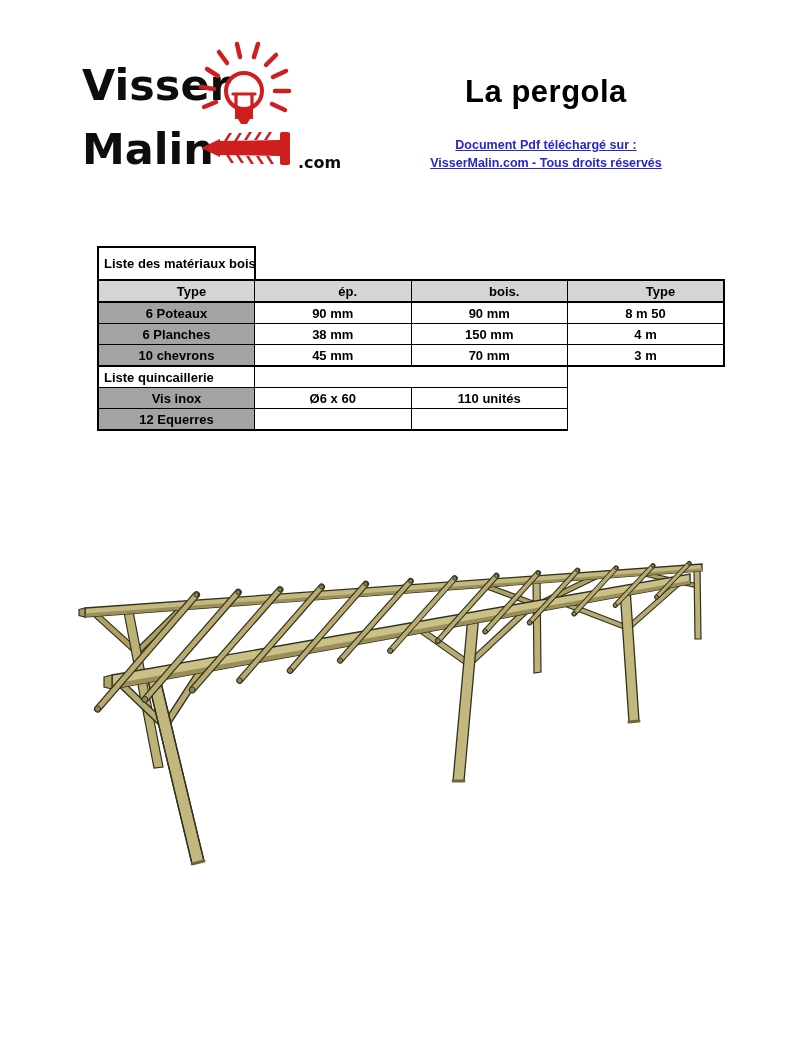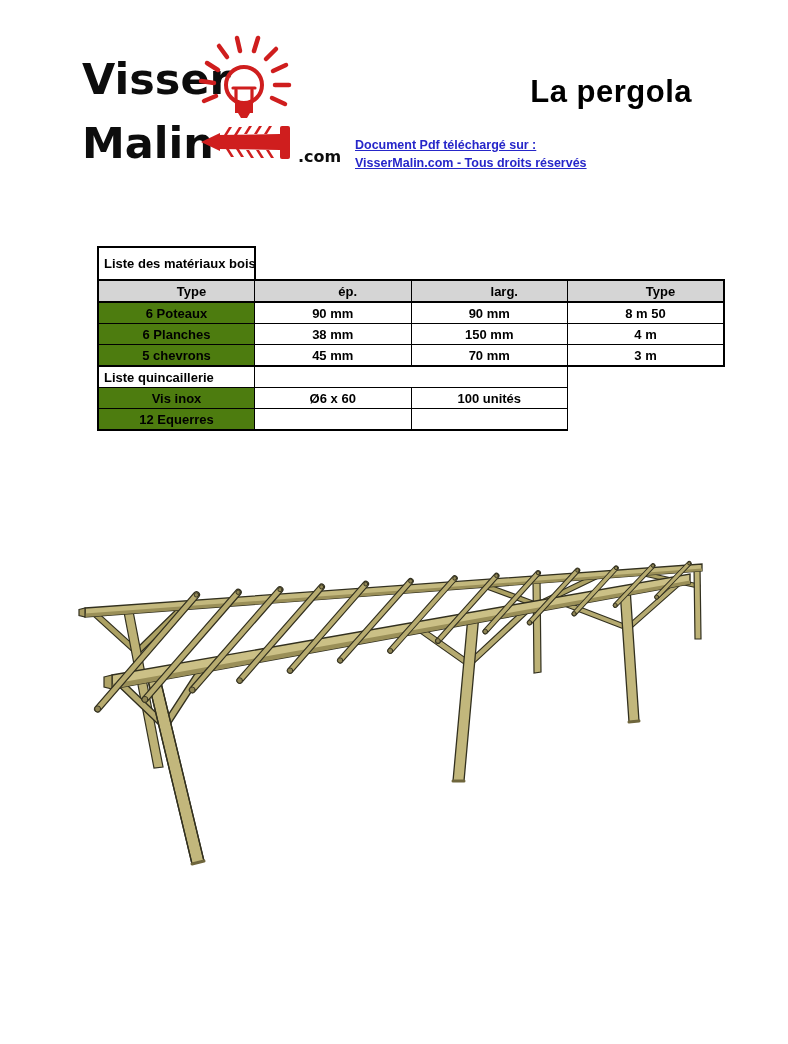--- a/index.html
+++ b/index.html
@@ -1,42 +1,42 @@
 <!DOCTYPE html>
 <html><head>
 <meta charset="utf-8">
 <style>
   html,body{margin:0;padding:0;background:#ffffff;}
   body{
     width:788px;height:1044px;position:relative;overflow:hidden;
     font-family:"Liberation Sans",sans-serif;color:#000;
   }
   
-  .logo{position:absolute;left:80px;top:28px;width:280px;height:160px;}
+  .logo{position:absolute;left:80px;top:34px;width:280px;height:160px;}
   .logo svg{display:block;}
   
   .doc-title{
     position:absolute;left:400px;top:74px;width:292px;
-    text-align:right;font-size:31px;font-weight:bold;letter-spacing:.5px;
+    text-align:center;font-size:31px;font-weight:bold;letter-spacing:.5px;
   }
   .dl-links{
     position:absolute;left:355px;top:136px;width:382px;
-    text-align:left;font-size:12.5px;font-weight:bold;line-height:18px;
+    text-align:center;font-size:12.5px;font-weight:bold;line-height:18px;
   }
   .dl-links a{color:#2626c9;text-decoration:underline;cursor:pointer;}
   
   .mat-table{
     position:absolute;left:97px;top:246px;
     border-collapse:collapse;table-layout:fixed;width:628px;
     font-size:13px;font-weight:bold;
   }
   .mat-table td{height:20px;padding:0 5px;overflow:hidden;white-space:nowrap;}
   .mat-table td.cell{border:1px solid #000;text-align:center;}
   .mat-table td.head{background:#d5d5d5;padding-left:35px;}
-  .mat-table td.fc{background:#4d7c0f;}
+  .mat-table td.fc{background:#a3a3a3;}
   .mat-table td.sec{background:#ffffff;text-align:left;}
   .mat-table td.nb{border:none;background:#fff;}
   .mat-table tr.title-row td{height:31px;}
   .mat-table td.b2{border-width:2px;}
   .mat-table td.bl2{border-left-width:2px;}
   .mat-table td.br2{border-right-width:2px;}
   .mat-table td.bt2{border-top-width:2px;}
   .mat-table td.bb2{border-bottom-width:2px;}
   
   .figure{position:absolute;left:60px;top:520px;width:680px;height:360px;}
@@ -101,50 +101,50 @@
 
 <table class="mat-table">
   <tbody>
       <tr class="title-row">
     <td class="cell sec b2">Liste des matériaux bois</td>
     <td class="nb" colspan="3"></td>
   </tr>
   <tr>
     <td class="cell head bl2 bt2 bb2">Type</td>
     <td class="cell head bt2 bb2">ép.</td>
-    <td class="cell head bt2 bb2">larg.</td>
+    <td class="cell head bt2 bb2">bois.</td>
     <td class="cell head bt2 bb2 br2">Type</td>
   </tr>
   <tr>
     <td class="cell fc bl2">6 Poteaux</td>
     <td class="cell">90 mm</td>
     <td class="cell">90 mm</td>
     <td class="cell br2">8 m 50</td>
   </tr>
   <tr>
     <td class="cell fc bl2">6 Planches</td>
     <td class="cell">38 mm</td>
     <td class="cell">150 mm</td>
     <td class="cell br2">4 m</td>
   </tr>
   <tr>
-    <td class="cell fc bl2 bb2">5 chevrons</td>
+    <td class="cell fc bl2 bb2">10 chevrons</td>
     <td class="cell bb2">45 mm</td>
     <td class="cell bb2">70 mm</td>
     <td class="cell br2 bb2">3 m</td>
   </tr>
   <tr>
     <td class="cell sec bl2">Liste quincaillerie</td>
     <td class="cell" colspan="2"></td>
     <td class="nb"></td>
   </tr>
   <tr>
     <td class="cell fc bl2">Vis inox</td>
     <td class="cell">Ø6 x 60</td>
-    <td class="cell">100 unités</td>
+    <td class="cell">110 unités</td>
     <td class="nb"></td>
   </tr>
   <tr>
     <td class="cell fc bl2 bb2">12 Equerres</td>
     <td class="cell bb2"></td>
     <td class="cell bb2"></td>
     <td class="nb"></td>
   </tr>
 </tbody>
   </table>

